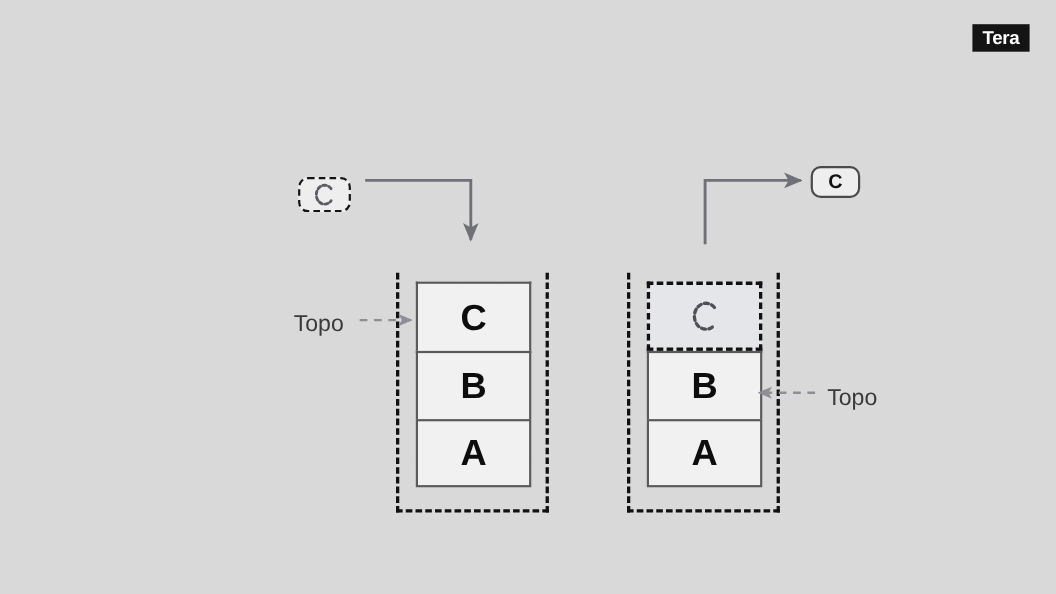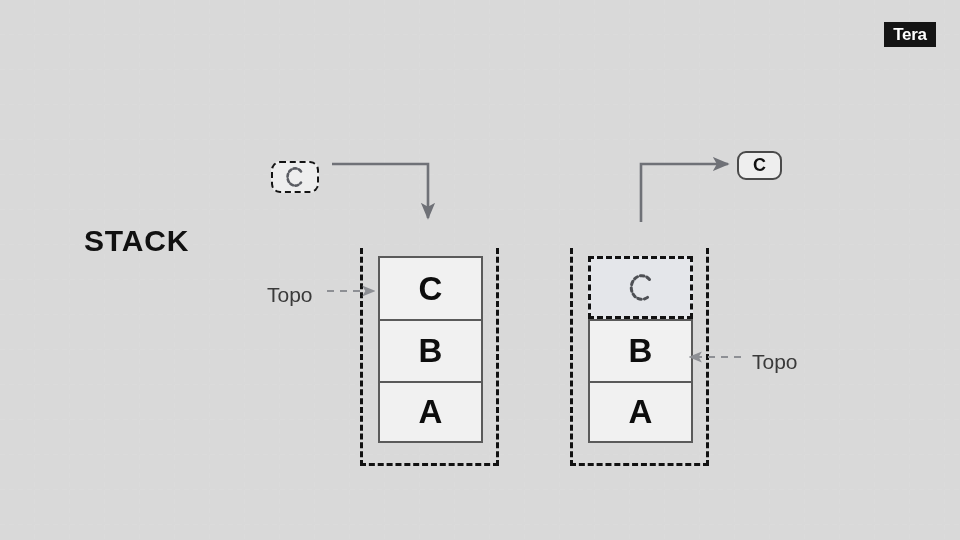--- a/index.html
+++ b/index.html
@@ -135,21 +135,20 @@
     <defs>
       <pattern id="gridpat" width="35" height="35" patternUnits="userSpaceOnUse">
         <path d="M 35 0 L 35 35 M 0 35 L 35 35" fill="none" stroke="#dcdcdc" stroke-width="1" stroke-dasharray="5 4"></path>
       </pattern>
     </defs>
     <rect x="-5" y="-8" width="970" height="556" fill="url(#gridpat)"></rect>
   </svg>
 
   <div id="logo">Tera</div>
 
-  <div id="title">STACK</div>
 
   <div class="badge dashed-badge" style="left:271px; top:161px; width:48px; height:32px;">
     <svg width="22" height="24" viewBox="0 0 22 24">
       <path d="M17 6.5 A 7.6 8.6 0 1 0 17 17.5" fill="none" stroke="#5b5d63" stroke-width="2.6" stroke-dasharray="3 2.4" stroke-linecap="round"></path>
     </svg>
   </div>
 
   <div class="stack-frame" style="left:360px; top:248px; width:139px; height:218px;"></div>
 
   <div class="cells" style="left:378px; top:256px; width:105px;">

